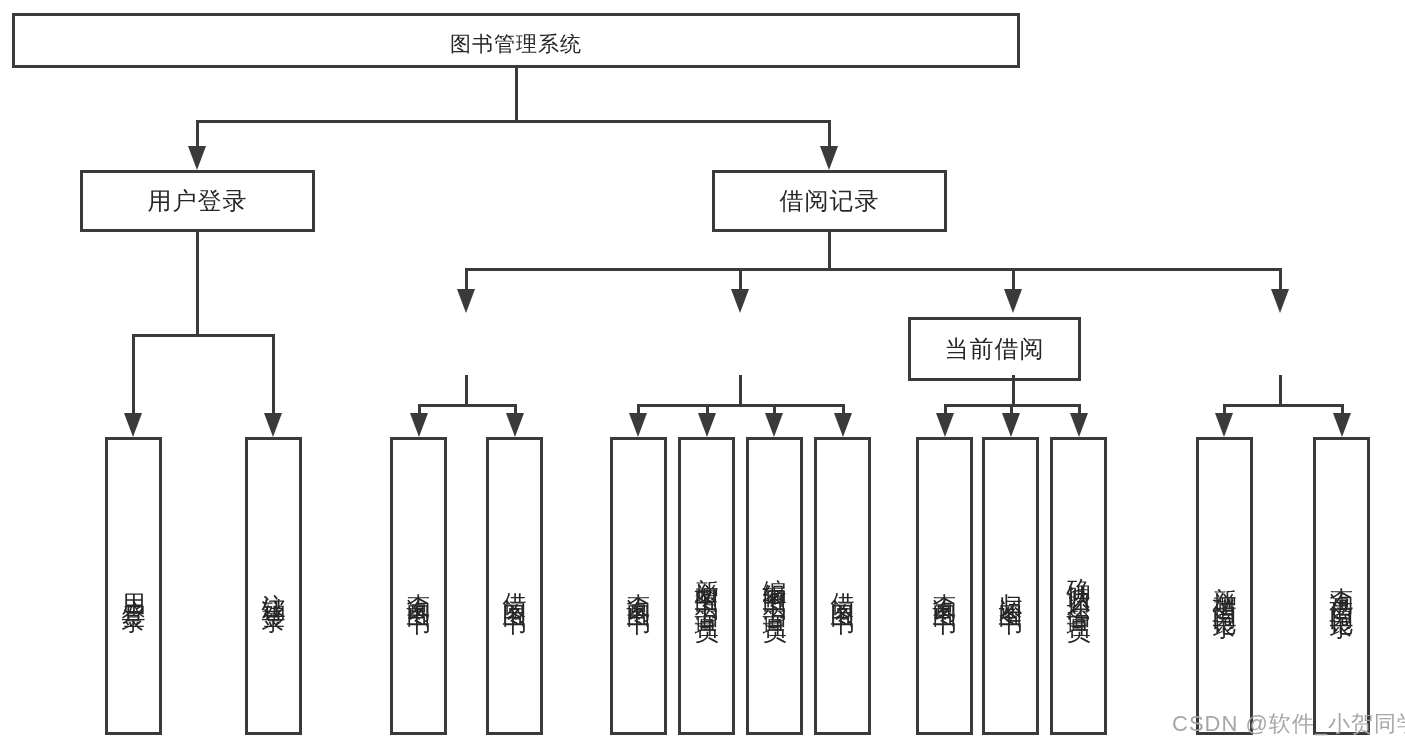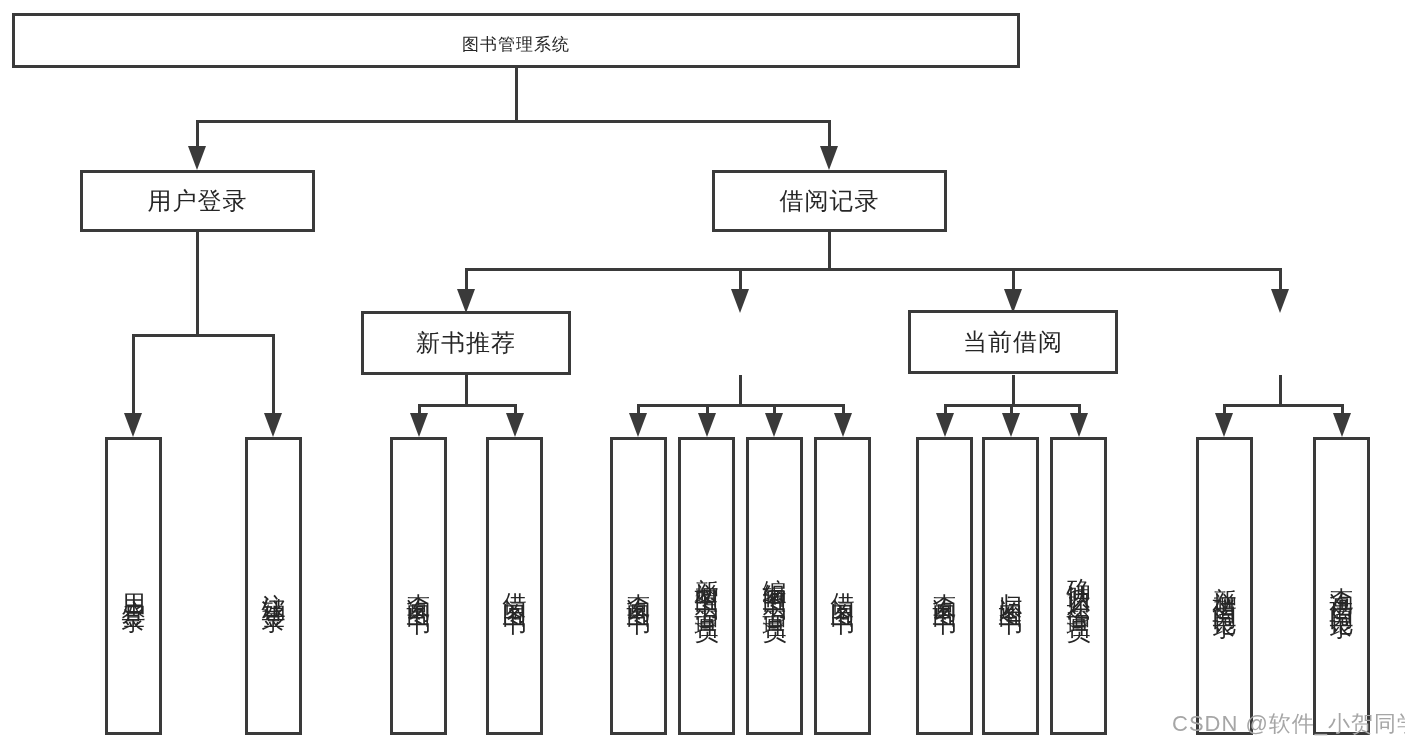--- a/index.html
+++ b/index.html
@@ -11,21 +11,21 @@
   html,body{margin:0;padding:0;background:var(--background);}
   .stage{
     position:relative;width:1405px;height:747px;background:var(--background);
     overflow:hidden;font-family:"Liberation Sans","DejaVu Sans",sans-serif;
   }
   .hbox,.vbox{
     position:absolute;box-sizing:border-box;border:3px solid var(--line);
     background:var(--background);display:flex;align-items:center;justify-content:center;
   }
   .hbox .lbl{font-size:24px;color:var(--text);letter-spacing:1px;white-space:nowrap;}
-  .hbox.root .lbl{font-size:17px;margin-top:7px;}
+  .hbox.root .lbl{font-size:21px;margin-top:7px;}
   .vbox .lbl{
     writing-mode:vertical-rl;text-orientation:mixed;
     font-size:24px;color:var(--text);letter-spacing:6px;line-height:1;
   }
   .vline{position:absolute;width:3px;margin-left:-1.5px;background:var(--line);}
   .hline{position:absolute;height:3px;background:var(--line);}
   .arrow{
     position:absolute;width:0;height:0;margin-left:-9px;
     border-left:9px solid transparent;border-right:9px solid transparent;
     border-top:24px solid var(--line);
@@ -75,24 +75,21 @@
     <div class="vline" style="left:466px;top:268px;height:24px"></div>
     <div class="arrow" style="left:466px;top:289px"></div>
     <div class="vline" style="left:740px;top:268px;height:24px"></div>
     <div class="arrow" style="left:740px;top:289px"></div>
     <div class="vline" style="left:1013px;top:268px;height:24px"></div>
     <div class="arrow" style="left:1013px;top:289px"></div>
     <div class="vline" style="left:1280px;top:268px;height:24px"></div>
     <div class="arrow" style="left:1280px;top:289px"></div>
   </div>
 
-  <div class="hbox" style="left:361px;top:311px;width:210px;height:64px">
-    <span class="lbl">新书推荐</span>
-  </div>
-  <div class="hbox" style="left:908px;top:310px;width:210px;height:64px">
+  <div class="hbox" style="left:908px;top:317px;width:173px;height:64px">
     <span class="lbl">当前借阅</span>
   </div>
 
   <div>
     <div class="vline" style="left:466px;top:375px;height:31px"></div>
     <div class="hline" style="left:419px;top:404px;width:96px"></div>
     <div class="vline" style="left:419px;top:404px;height:12px"></div>
     <div class="arrow" style="left:419px;top:413px"></div>
     <div class="vline" style="left:515px;top:404px;height:12px"></div>
     <div class="arrow" style="left:515px;top:413px"></div>

